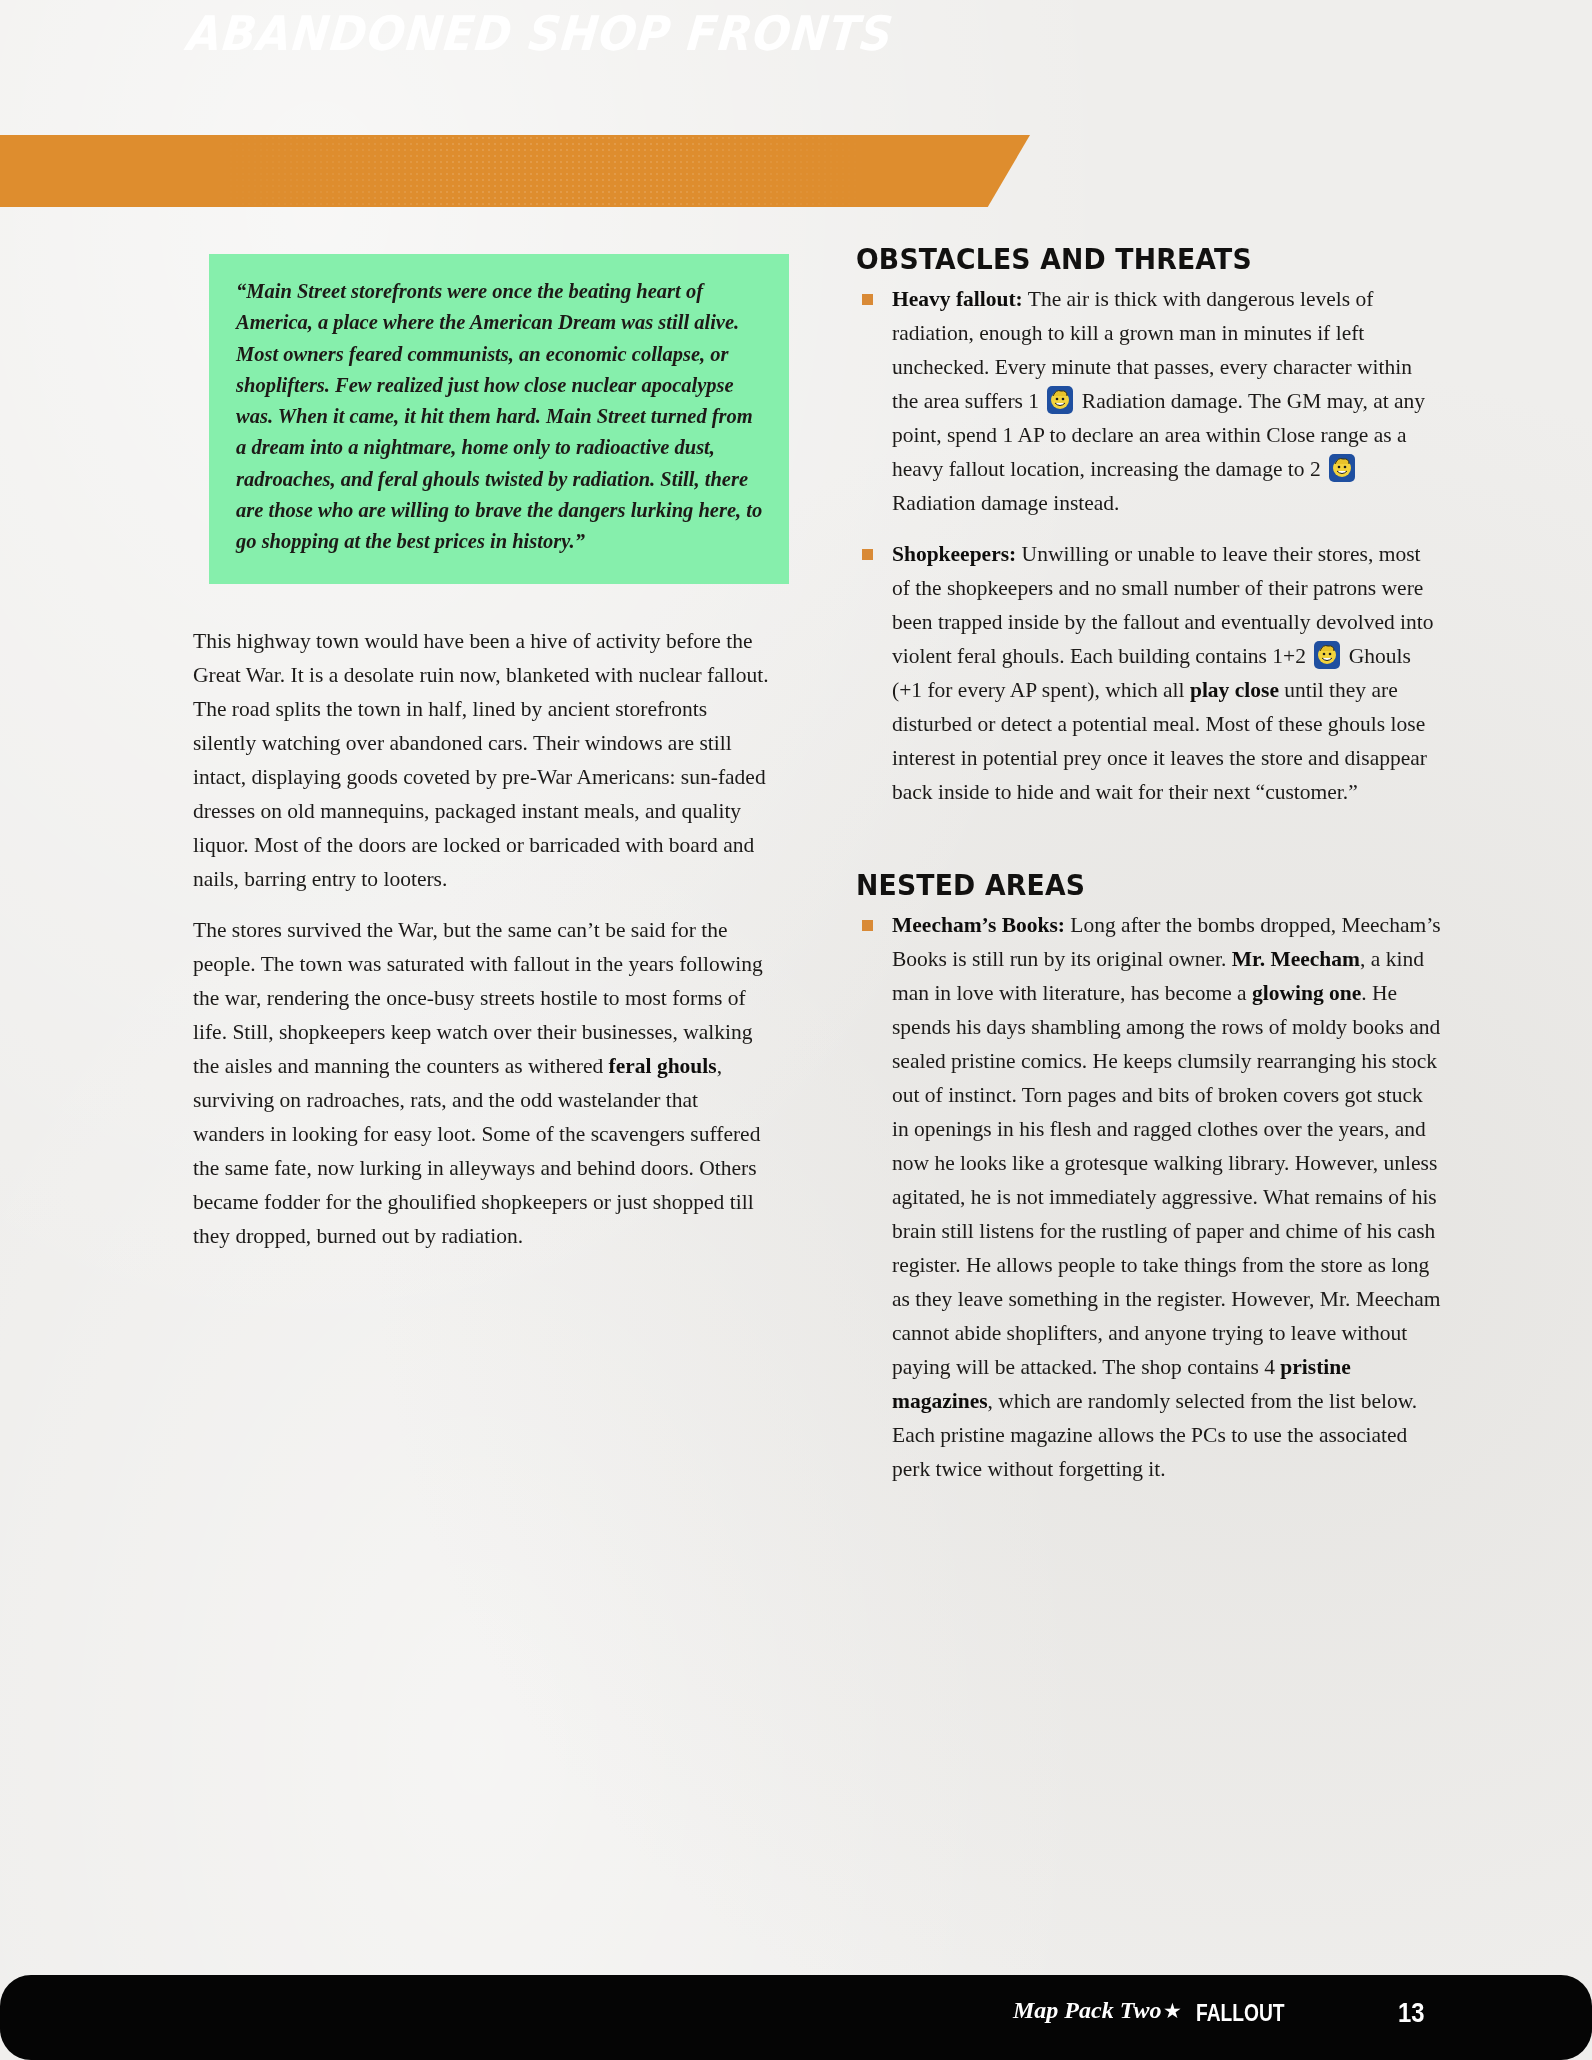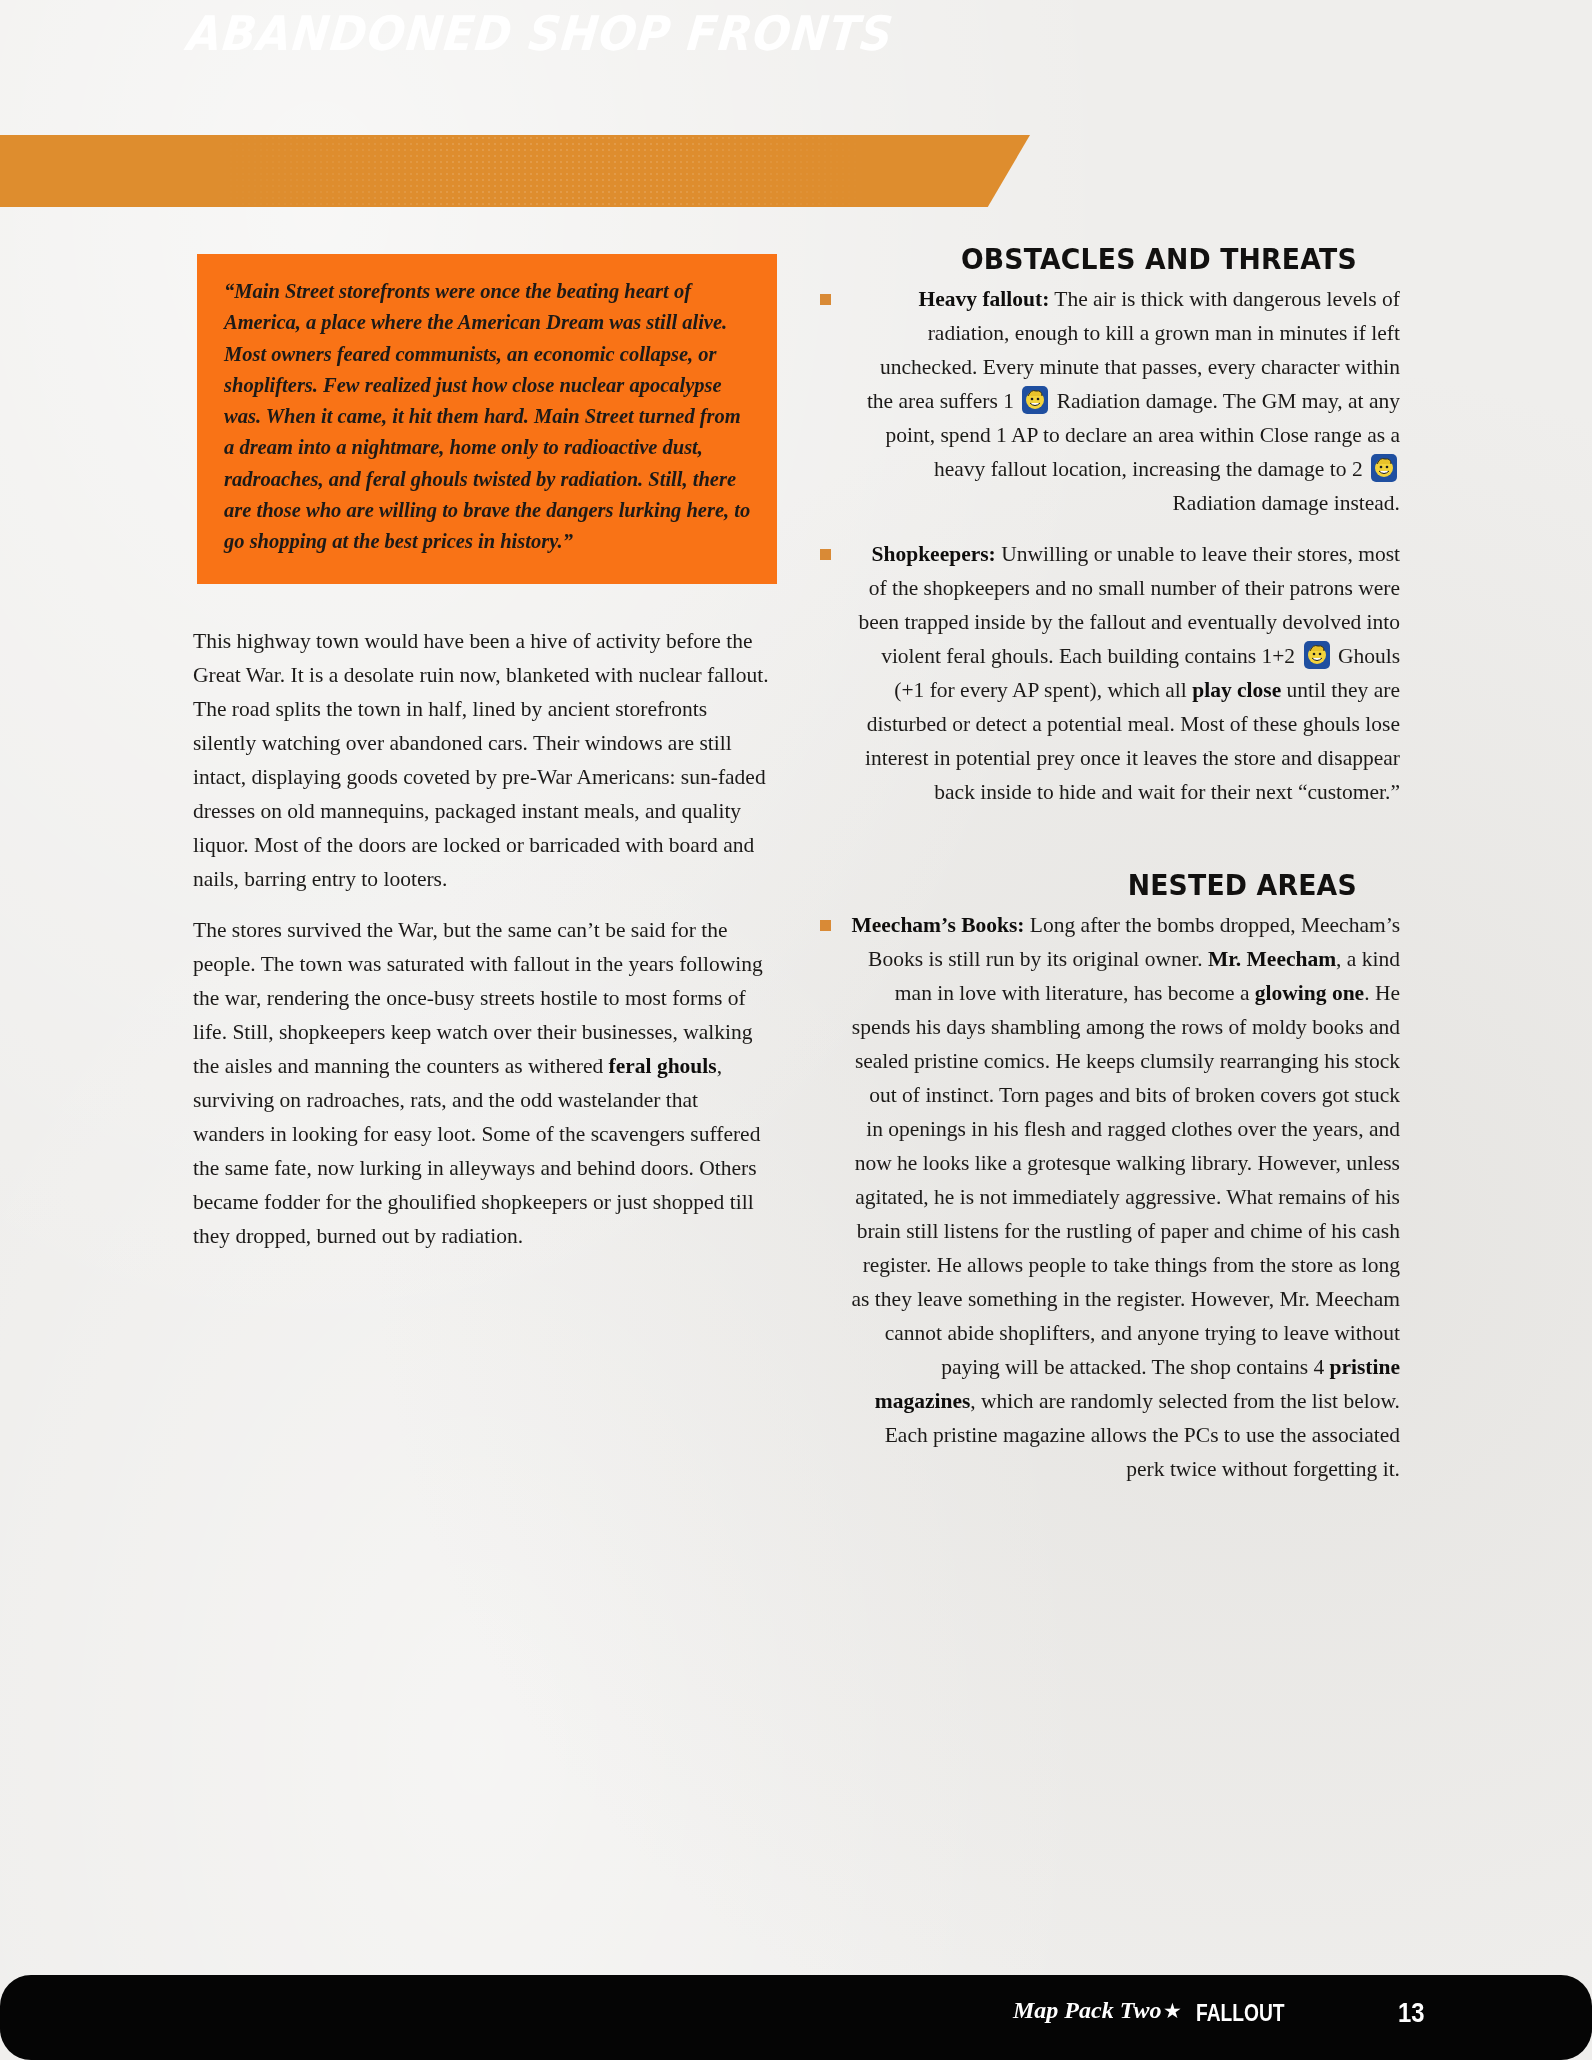--- a/index.html
+++ b/index.html
@@ -42,37 +42,37 @@
     height: 80px; display: flex; align-items: center;
     margin-bottom: 20px;
   }
   .level-heading span {
     font-family: "Liberation Sans", "DejaVu Sans", sans-serif;
     font-size: 42px; color: #111; padding-left: 12px;
     transform: scaleX(0.78); transform-origin: left center; display: inline-block;
     white-space: nowrap; letter-spacing: 0.5px;
   }
   .quote-box {
-    margin-left: 4px; width: 580px; box-sizing: border-box;
-    background: #f97316;
+    margin-left: 16px; width: 580px; box-sizing: border-box;
+    background: #86efac;
     padding: 22px 26px 26px 27px;
     font-style: italic; font-weight: bold;
     font-size: 20.5px; line-height: 31.3px; color: #1d1a17;
     font-family: "Liberation Serif", "DejaVu Serif", serif;
   }
   .body-text {
     width: 580px;
     font-family: "Liberation Serif", "DejaVu Serif", serif;
     font-size: 21.5px; line-height: 34px; color: #1c1a18;
   }
   .body-text p { margin: 0 0 17px 0; }
   .body-text p:first-child { margin-top: 40px; }
   b { font-weight: bold; color: #0e0d0c; }
 
-  .col-right { position: absolute; left: 814px; top: 242px; width: 590px; text-align: right; }
+  .col-right { position: absolute; left: 856px; top: 242px; width: 590px; }
   .section-heading {
     font-family: "DejaVu Sans", "Liberation Sans", sans-serif;
     font-weight: bold; font-size: 29px; color: #121110;
     margin: 0 0 6px 0; letter-spacing: 0.2px;
     transform: scaleX(0.92); transform-origin: left center; white-space: nowrap;
   }
   .bullet-list { list-space: none; margin: 4px; padding: 0; list-style: none; }
   .bullet-item {
     position: relative; padding-left: 32px;
     font-family: "Liberation Serif", "DejaVu Serif", serif;

